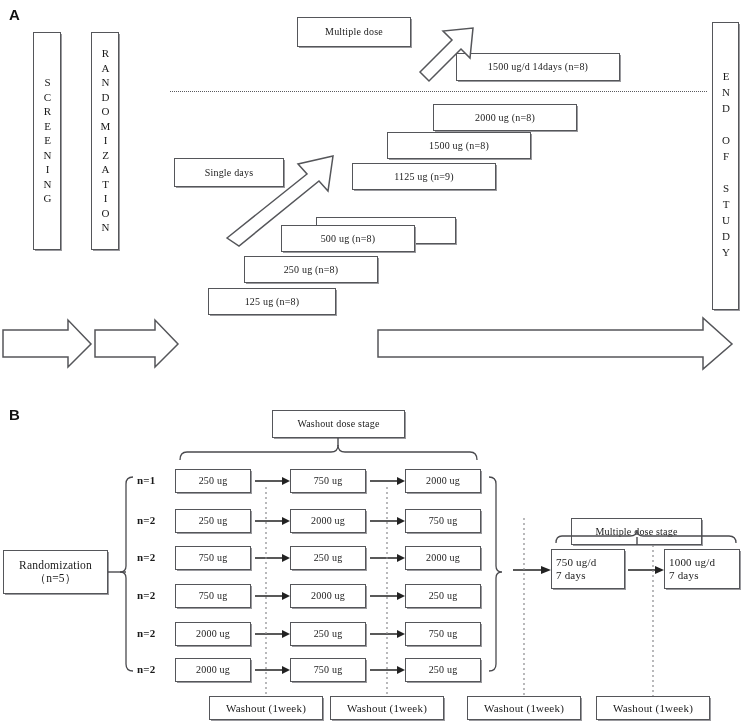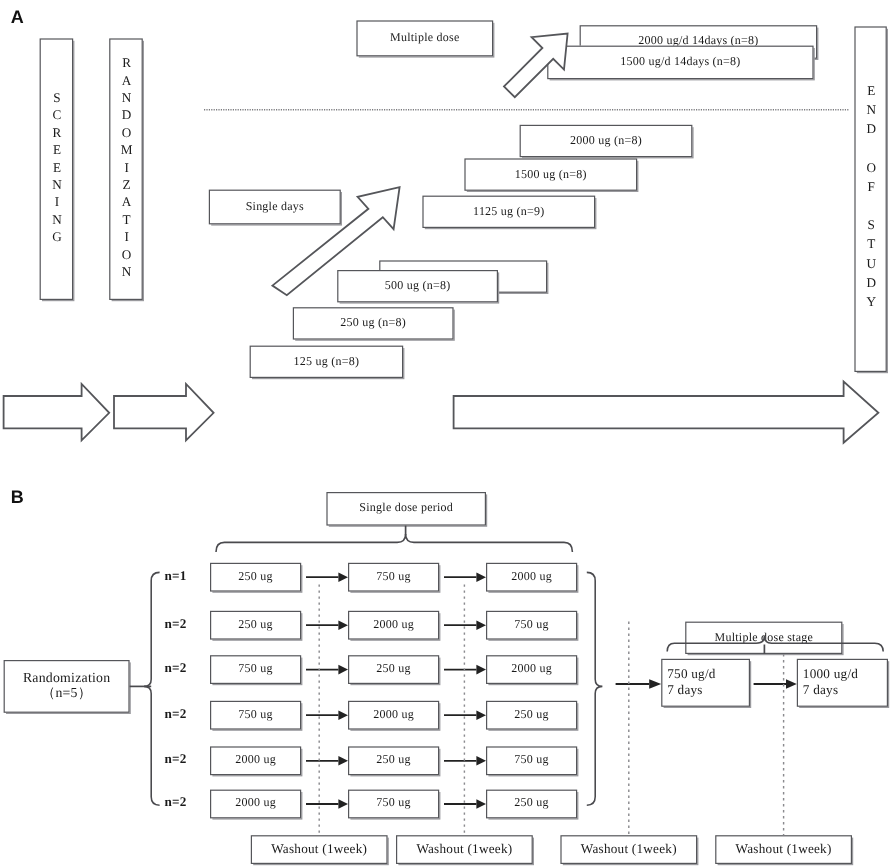--- a/index.html
+++ b/index.html
@@ -53,24 +53,21 @@
   </div>
 
   <div class="vbox" style="left:712px;top:22px;width:27px;height:288px;">
     <span class="vtext" style="letter-spacing:4px;">END OF STUDY</span>
   </div>
 
   <div class="box" style="left:297px;top:17px;width:114px;height:30px;">
     <span>Multiple dose</span>
   </div>
 
-  <div class="box" style="left:483px;top:21px;width:198px;height:28px;">
-    <span>2000 ug/d  14days (n=8)</span>
-  </div>
-  <div class="box" style="left:456px;top:38px;width:222px;height:28px;">
+  <div class="box" style="left:456px;top:53px;width:164px;height:28px;">
     <span>1500 ug/d  14days  (n=8)</span>
   </div>
 
   <div class="dotted-sep" style="left:170px;top:91px;width:537px;"></div>
 
   <div class="box" style="left:433px;top:104px;width:144px;height:27px;">
     <span>2000 ug (n=8)</span>
   </div>
   <div class="box" style="left:387px;top:132px;width:144px;height:27px;">
     <span>1500 ug (n=8)</span>
@@ -100,21 +97,21 @@
   <div style="position:absolute;left:380px;top:333px;width:200px;height:22px;display:flex;align-items:center;justify-content:center;font-size:11.5px;">Treatment period</div>
 
   <div class="panel-letter" style="left:9px;top:406px;">B</div>
 
   <div class="box rnd" style="left:3px;top:550px;width:105px;height:44px;">
     <span>Randomization</span>
     <span>（n=5）</span>
   </div>
 
   <div class="box" style="left:272px;top:410px;width:133px;height:28px;">
-    <span>Single dose period</span>
+    <span>Washout dose stage</span>
   </div>
 
   <div class="box" style="left:571px;top:518px;width:131px;height:27px;">
     <span>Multiple dose stage</span>
   </div>
 
   <div class="nlabel" style="left:137px;top:474px;">n=1</div>
   <div class="box thin" style="left:175px;top:469px;width:76px;height:24px;">
     <span>250 ug</span>
     </div>

